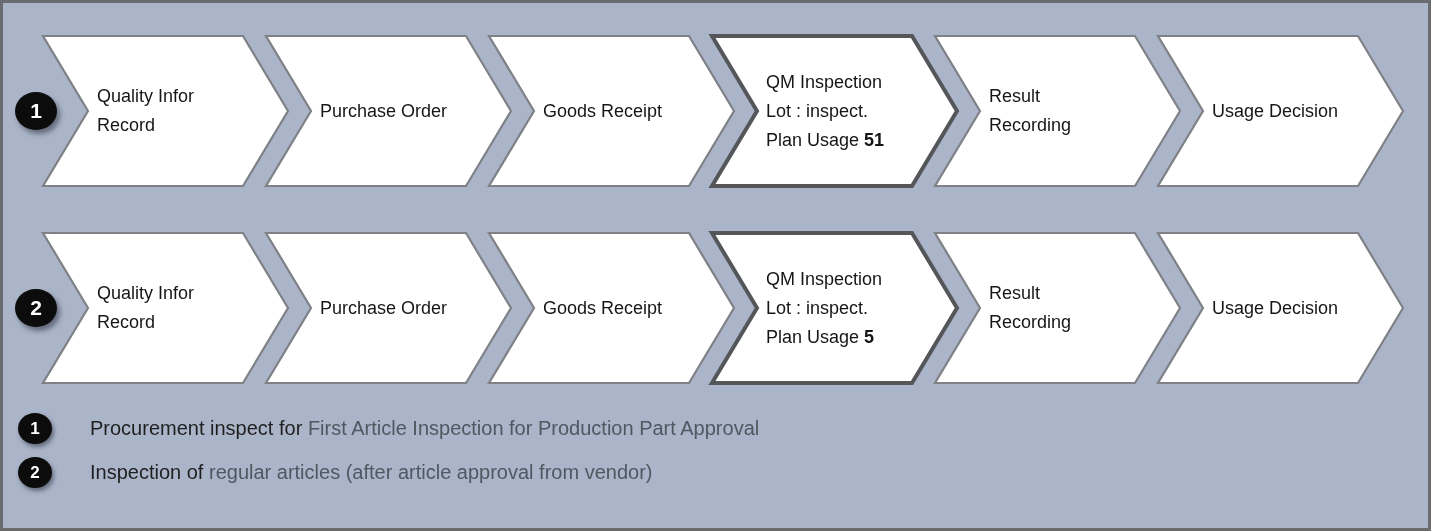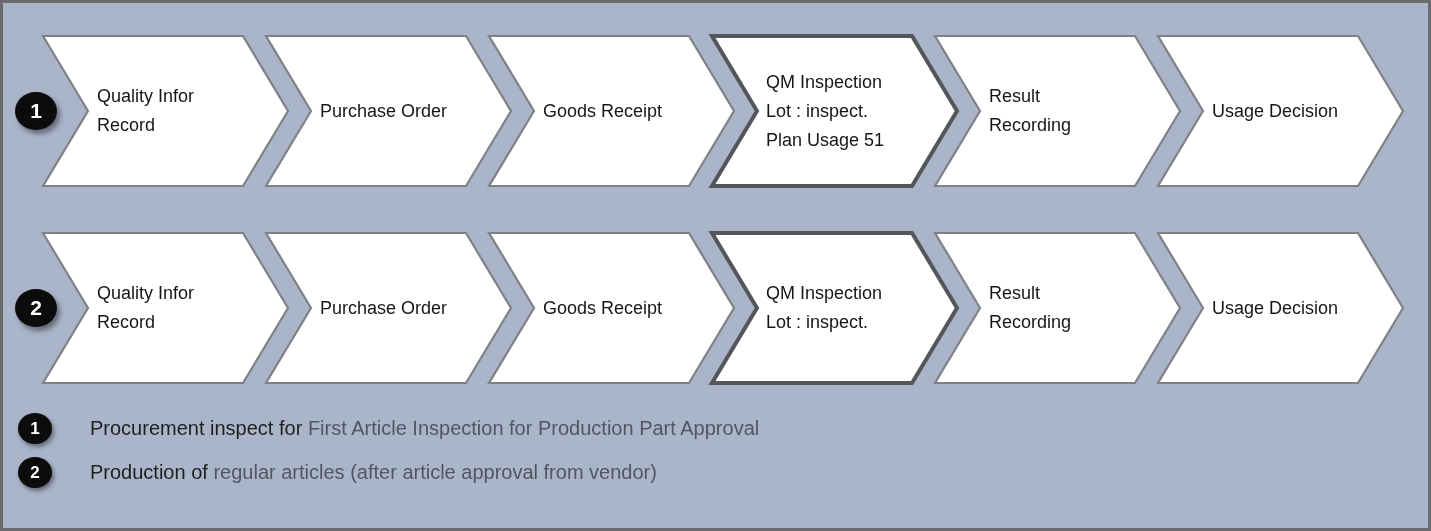--- a/index.html
+++ b/index.html
@@ -28,21 +28,21 @@
     stroke-width:4;
   }
   .chevron .label{
     position:absolute;
     left:54px;top:0;width:148px;height:100%;
     display:flex;flex-direction:column;justify-content:center;
     font-size:18px;line-height:29px;color:#161616;
     text-align:left;
   }
   .chevron .label div{white-space:nowrap;}
-  .chevron .label b{font-weight:400;}
+  .chevron .label b{font-weight:700;}
   .badge{
     position:absolute;
     width:42px;height:38px;
     background:#0c0c0c;
     border-radius:50%;
     color:#ffffff;
     display:flex;align-items:center;justify-content:center;
     font-size:21px;font-weight:700;
     box-shadow:3px 4px 5px rgba(40,45,60,0.55);
   }
@@ -165,20 +165,21 @@
     </div>
   </div>
 
   <div class="chevron highlight" style="left:709px;top:230px;">
     <svg width="245" height="150" viewBox="0 0 245 150">
         <polygon points="0,0 200,0 245,75 200,150 0,150 45,75"></polygon>
       </svg>
     <div class="label">
       <div>QM Inspection</div>
       <div>Lot : inspect.</div>
+      <div><span>Plan Usage </span><b>5</b></div>
     </div>
   </div>
 
   <div class="chevron" style="left:932px;top:230px;">
     <svg width="245" height="150" viewBox="0 0 245 150">
         <polygon points="0,0 200,0 245,75 200,150 0,150 45,75"></polygon>
       </svg>
     <div class="label">
       <div>Result</div>
       <div>Recording</div>
@@ -201,17 +202,17 @@
     <div class="legend-text">
       <span>Procurement inspect for </span><span class="muted">First Article Inspection for Production Part Approval</span>
     </div>
   </div>
 
   <div class="legend-row" style="top:454px;">
     <div class="legend-badge">
       <span>2</span>
     </div>
     <div class="legend-text">
-      <span>Production of </span><span class="muted">regular articles (after article approval from vendor)</span>
+      <span>Inspection of </span><span class="muted">regular articles (after article approval from vendor)</span>
     </div>
   </div>
 
 </div>
 
 </body></html>

